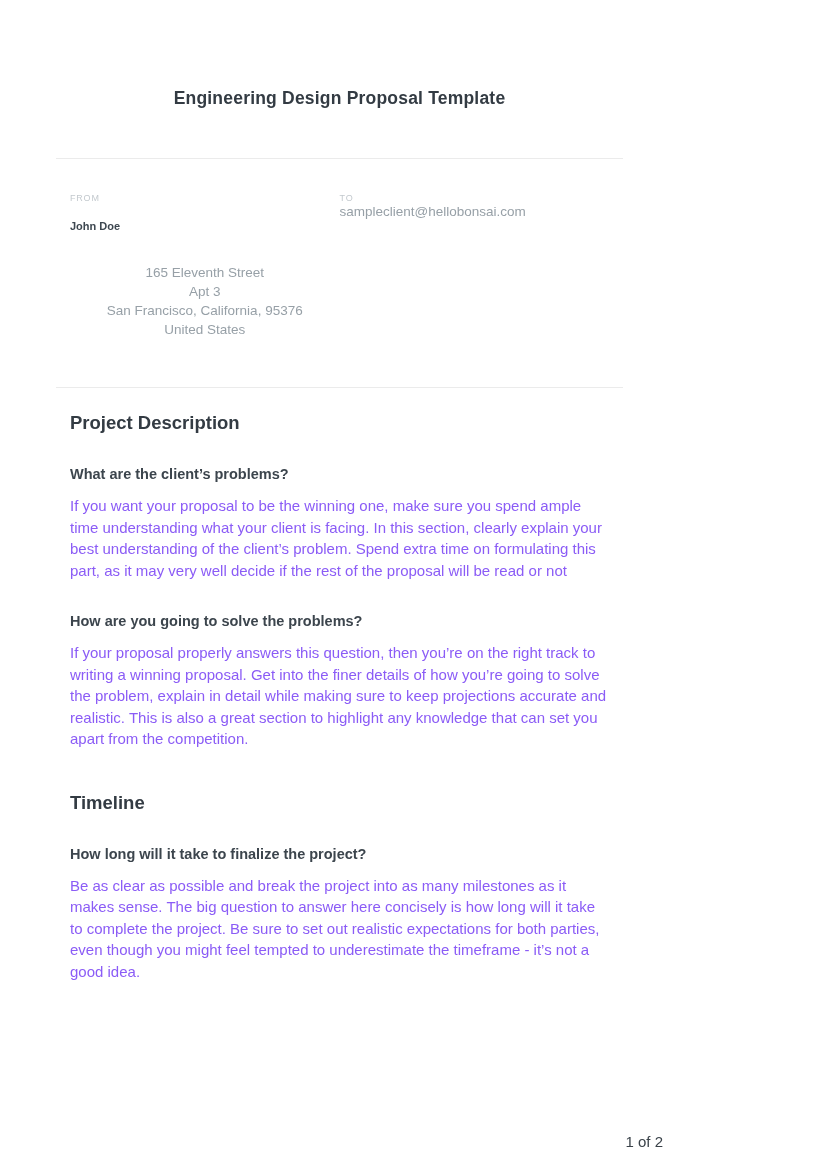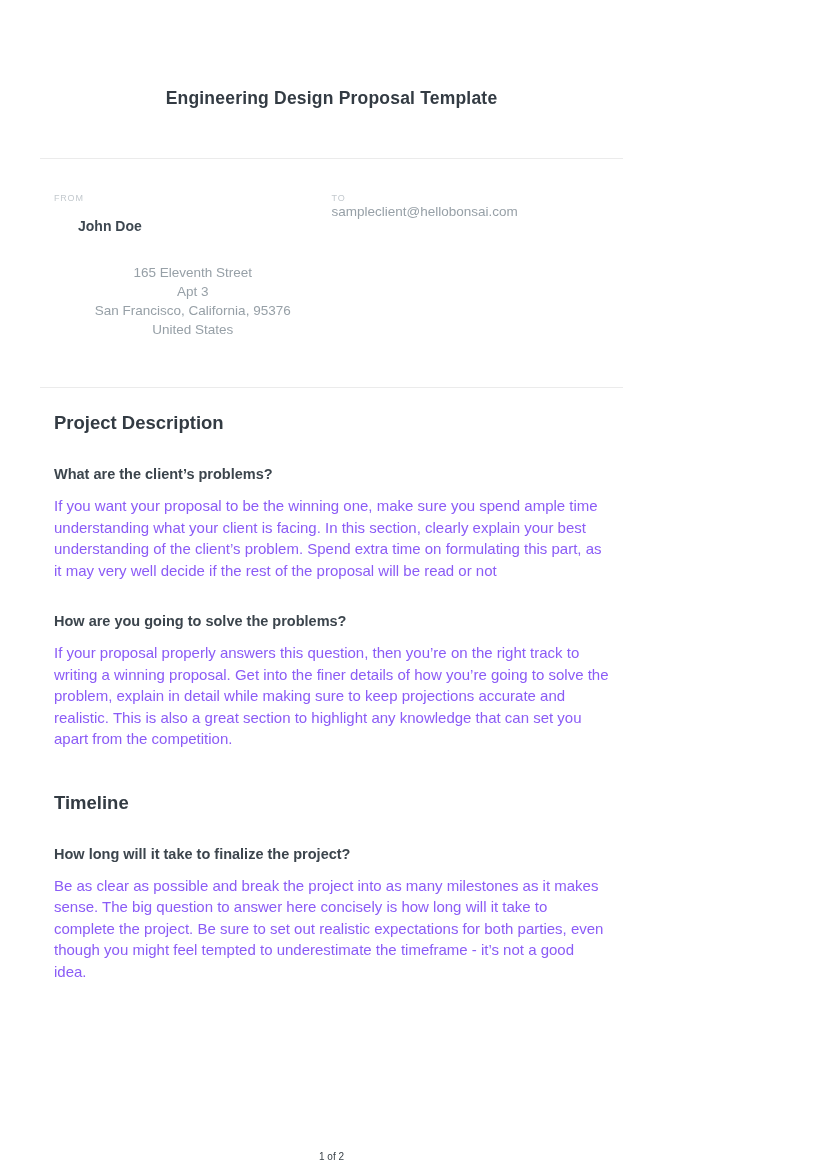--- a/index.html
+++ b/index.html
@@ -10,20 +10,21 @@
     position: relative;
     font-family: "Liberation Sans", sans-serif;
     color: #556069;
     overflow: hidden;
   }
   .page {
     width: 663px;
     height: 1170px;
     background: #ffffff;
     position: relative;
+    padding-left: 16px;
   }
   .doc-title {
     padding-top: 88px;
     text-align: center;
     font-size: 17.5px;
     font-weight: 700;
     letter-spacing: 0.2px;
     color: #333b43;
   }
   .divider {
@@ -41,25 +42,24 @@
   .party-col { width: 50%; }
   .party-label {
     font-size: 9px;
     letter-spacing: 0.8px;
     text-transform: uppercase;
     color: #c3c9ce;
     font-weight: 400;
   }
   .party-name {
     margin-top: 14px;
-    font-size: 14px;
+    font-size: 11px;
     font-weight: 700;
     color: #3d4750;
     line-height: 18px;
-    margin-left: 24px;
   }
   .party-address {
     margin-top: 28px;
     font-size: 13.5px;
     line-height: 19px;
     color: #97a0a7;
     text-align: center;
   }
   .party-email {
     margin-top: 0;
@@ -91,23 +91,23 @@
     color: #8b5cf6;
     max-width: 722px;
   }
   .section-timeline .section-heading {
     margin-top: 42px;
   }
   .page-footer {
     position: absolute;
     left: 0;
     right: 0;
-    bottom: 8px;
-    text-align: center;
-    font-size: 10px;
+    bottom: 20px;
+    text-align: right;
+    font-size: 15px;
     color: #3a4249;
   }
 </style>
 </head>
 <body>
 
 <div class="page">
 
   <div class="doc-title">Engineering Design Proposal Template</div>
 

